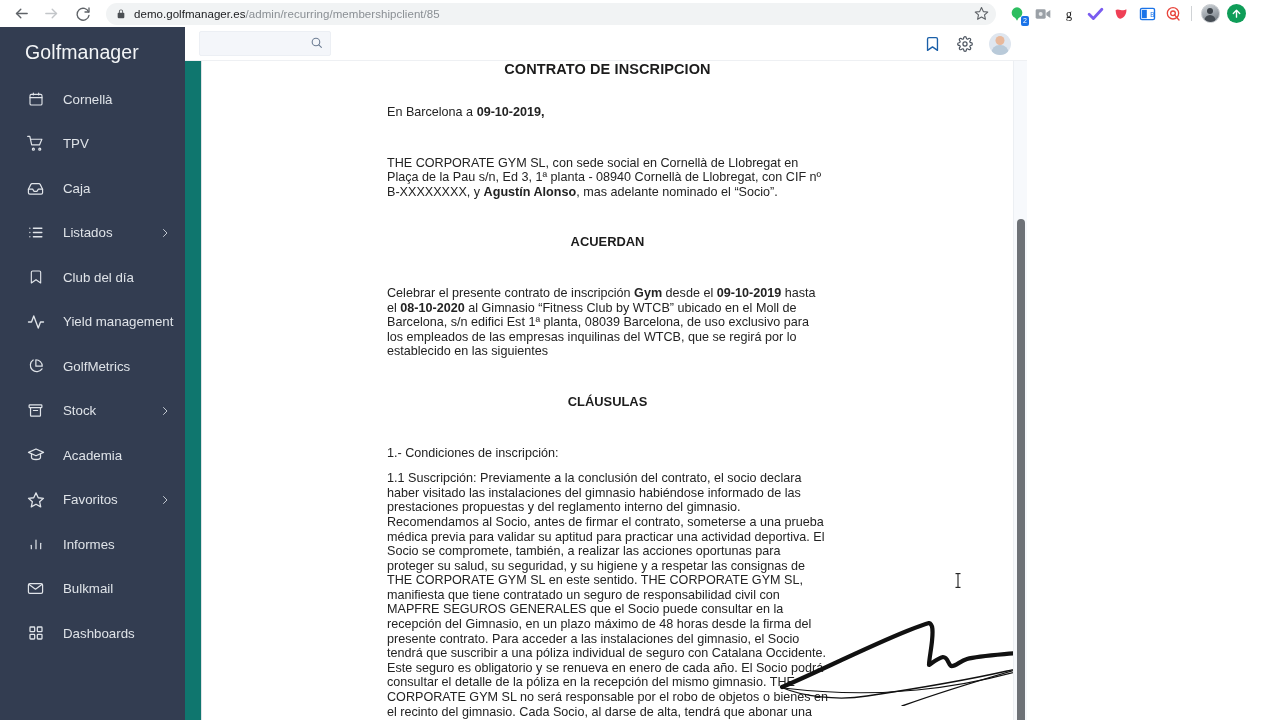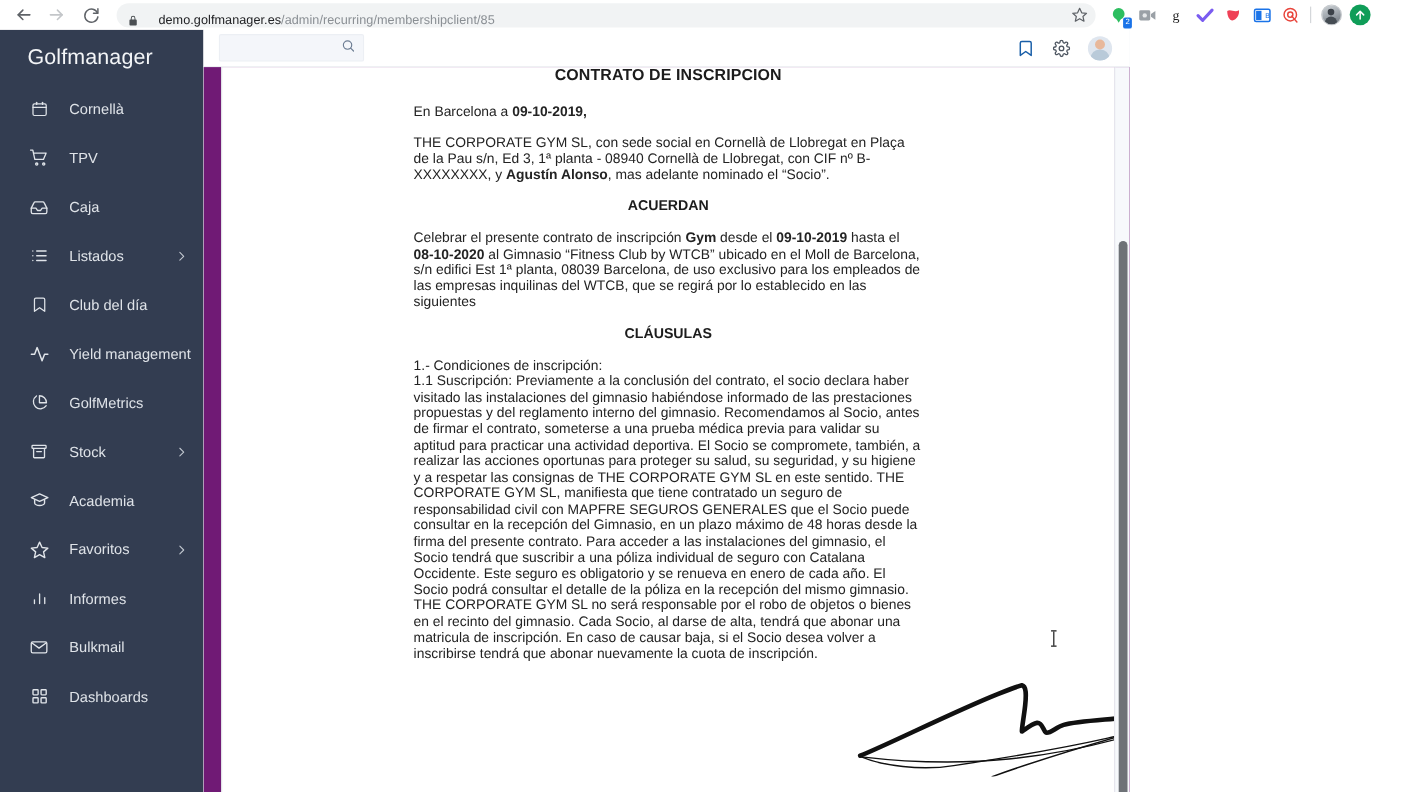--- a/index.html
+++ b/index.html
@@ -28,23 +28,22 @@
   #nav-back { margin-left: 8px; }
   #nav-forward { margin-left: 4px; }
   #nav-reload { margin-left: 6px; }
 
   #omnibox {
     margin-left: 10px;
     height: 22px;
     flex: 0 0 890px;
     background: #f1f3f4;
     border-radius: 11px;
-    display: flex; align-items: flex-end;
+    display: flex; align-items: center;
     padding: 0 10px;
-    gap: 10px;
   }
   #lock-icon { flex: 0 0 auto; margin-right: 8px; display:flex; }
   #omnibox-url {
     font-size: 11.5px;
     color: #8a8f94;
     white-space: nowrap; overflow: hidden;
     letter-spacing: 0.05px;
   }
   #omnibox-url b { color: #202124; font-weight: 400; }
   #star-btn { margin-left: -28px; z-index: 2; }
@@ -169,21 +168,21 @@
   }
   #user-avatar .body {
     position: absolute; left: 50%; transform: translateX(-50%);
     bottom: -1px; width: 17px; height: 11px;
     border-radius: 8px 8px 0 0; background: #b9cad9;
   }
 
   
   #content-area {
     flex: 1 1 auto; position: relative;
-    background: #701a75;
+    background: #0f766e;
     overflow: hidden;
   }
   #doc-page {
     position: absolute;
     left: 16px; top: 0; right: 14px; bottom: 0;
     background: #ffffff;
     border-left: 1px solid #dfe2e6;
     overflow: hidden;
   }
   #doc-inner {
@@ -198,21 +197,21 @@
     letter-spacing: 0.1px;
     margin-top: 0px;
   }
   .doc-body {
     padding: 0 174px 0 174px;
     font-size: 12.6px;
     line-height: 14.6px;
     color: #232323;
     text-align: left;
   }
-  .doc-body p { margin: 0; }
+  .doc-body p { margin: 11px; }
   .doc-body b { font-weight: 700; }
   .para-gap { height: 14px; }
   .heading-center {
     text-align: center;
     font-weight: 700;
     font-size: 12.9px;
     color: #1c1c1c;
   }
 
   

